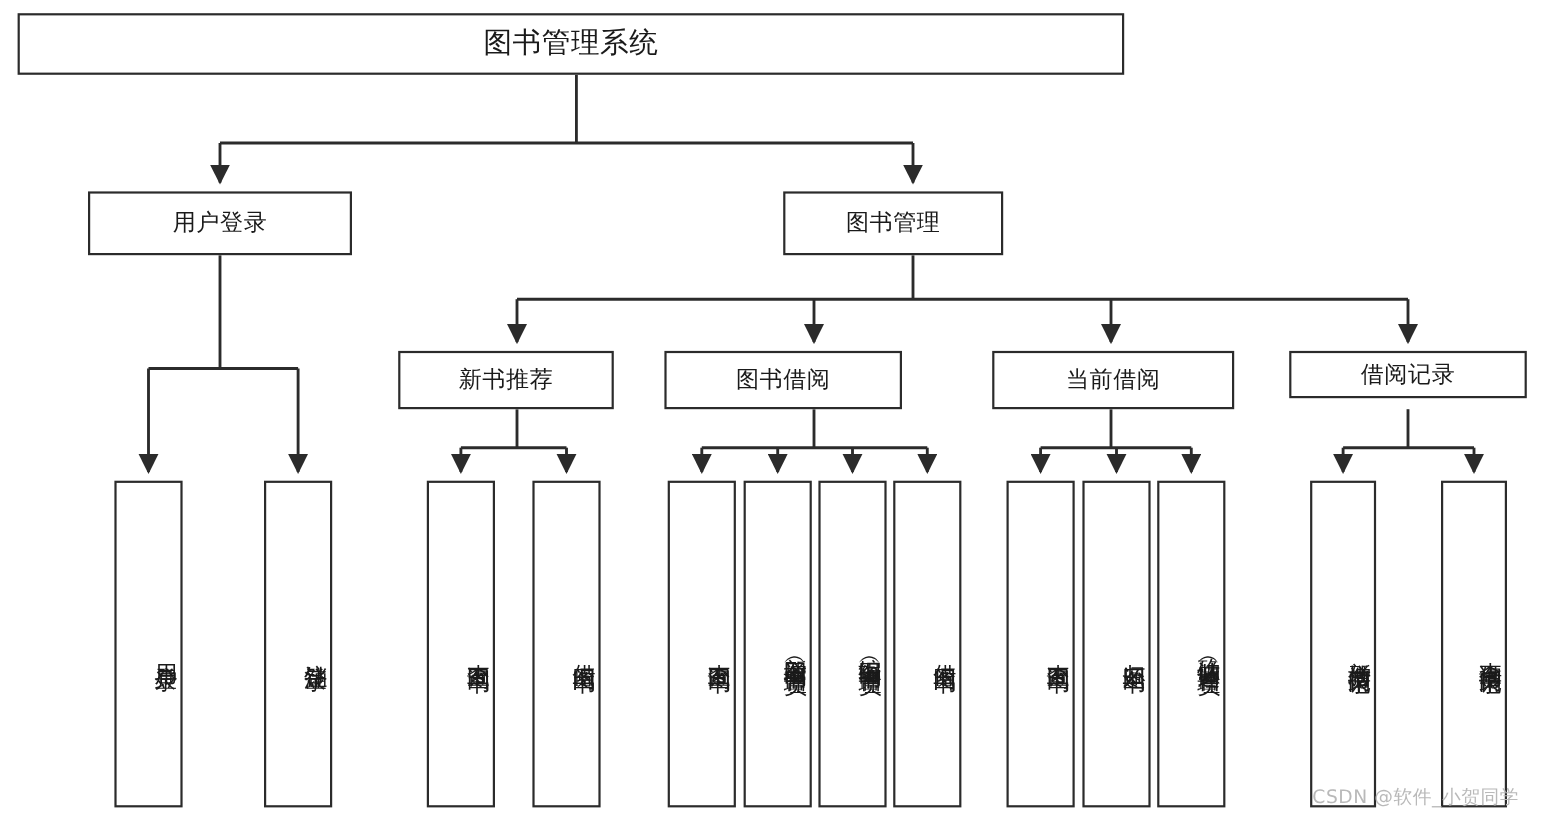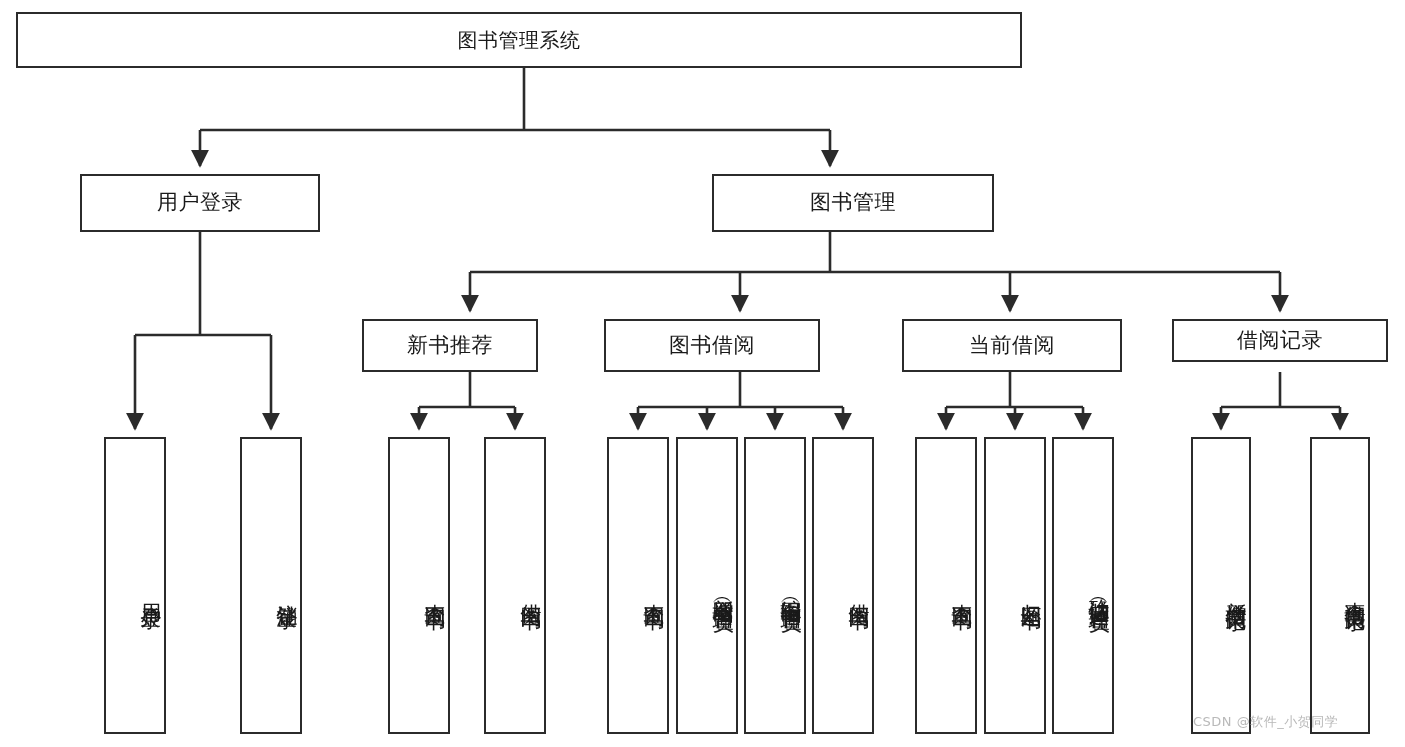--- a/index.html
+++ b/index.html
@@ -35,39 +35,39 @@
     justify-content: center;
     color: #1a1a1a;
   }
   .node-h {
     font-size: 21px;
     letter-spacing: 0.5px;
     line-height: 1.2;
     white-space: nowrap;
   }
   .node-title {
-    font-size: 20px;
+    font-size: 26px;
   }
   .node-v {
     writing-mode: vertical-rl;
     text-orientation: upright;
     font-size: 21px;
     line-height: 1.28;
     letter-spacing: 2px;
     align-items: flex-start;
     justify-content: center;
     padding-top: 10px;
     text-align: left;
   }
   .node-v > span {
     display: block;
   }
   .watermark {
     position: absolute;
-    font-size: 13px;
+    font-size: 17px;
     color: #b9b9b9;
     white-space: nowrap;
     left: 1193px;
     top: 713px;
     letter-spacing: 0.5px;
   }
 </style>
 </head>
 <body>
 
@@ -123,24 +123,24 @@
     </g>
   </svg>
 
   <div id="nodes-layer">
       <div class="node node-title node-h" style="left: 16px; top: 12px; width: 1006px; height: 56px;">
         <span>图书管理系统</span>
       </div>
       <div class="node node-h" style="left: 80px; top: 174px; width: 240px; height: 58px;">
         <span>用户登录</span>
       </div>
-      <div class="node node-h" style="left: 712px; top: 174px; width: 282px; height: 58px;">
+      <div class="node node-h" style="left: 712px; top: 174px; width: 200px; height: 58px;">
         <span>图书管理</span>
       </div>
-      <div class="node node-h" style="left: 362px; top: 319px; width: 176px; height: 53px;">
+      <div class="node node-h" style="left: 362px; top: 319px; width: 196px; height: 53px;">
         <span>新书推荐</span>
       </div>
       <div class="node node-h" style="left: 604px; top: 319px; width: 216px; height: 53px;">
         <span>图书借阅</span>
       </div>
       <div class="node node-h" style="left: 902px; top: 319px; width: 220px; height: 53px;">
         <span>当前借阅</span>
       </div>
       <div class="node node-h" style="left: 1172px; top: 319px; width: 216px; height: 43px;">
         <span>借阅记录</span>

